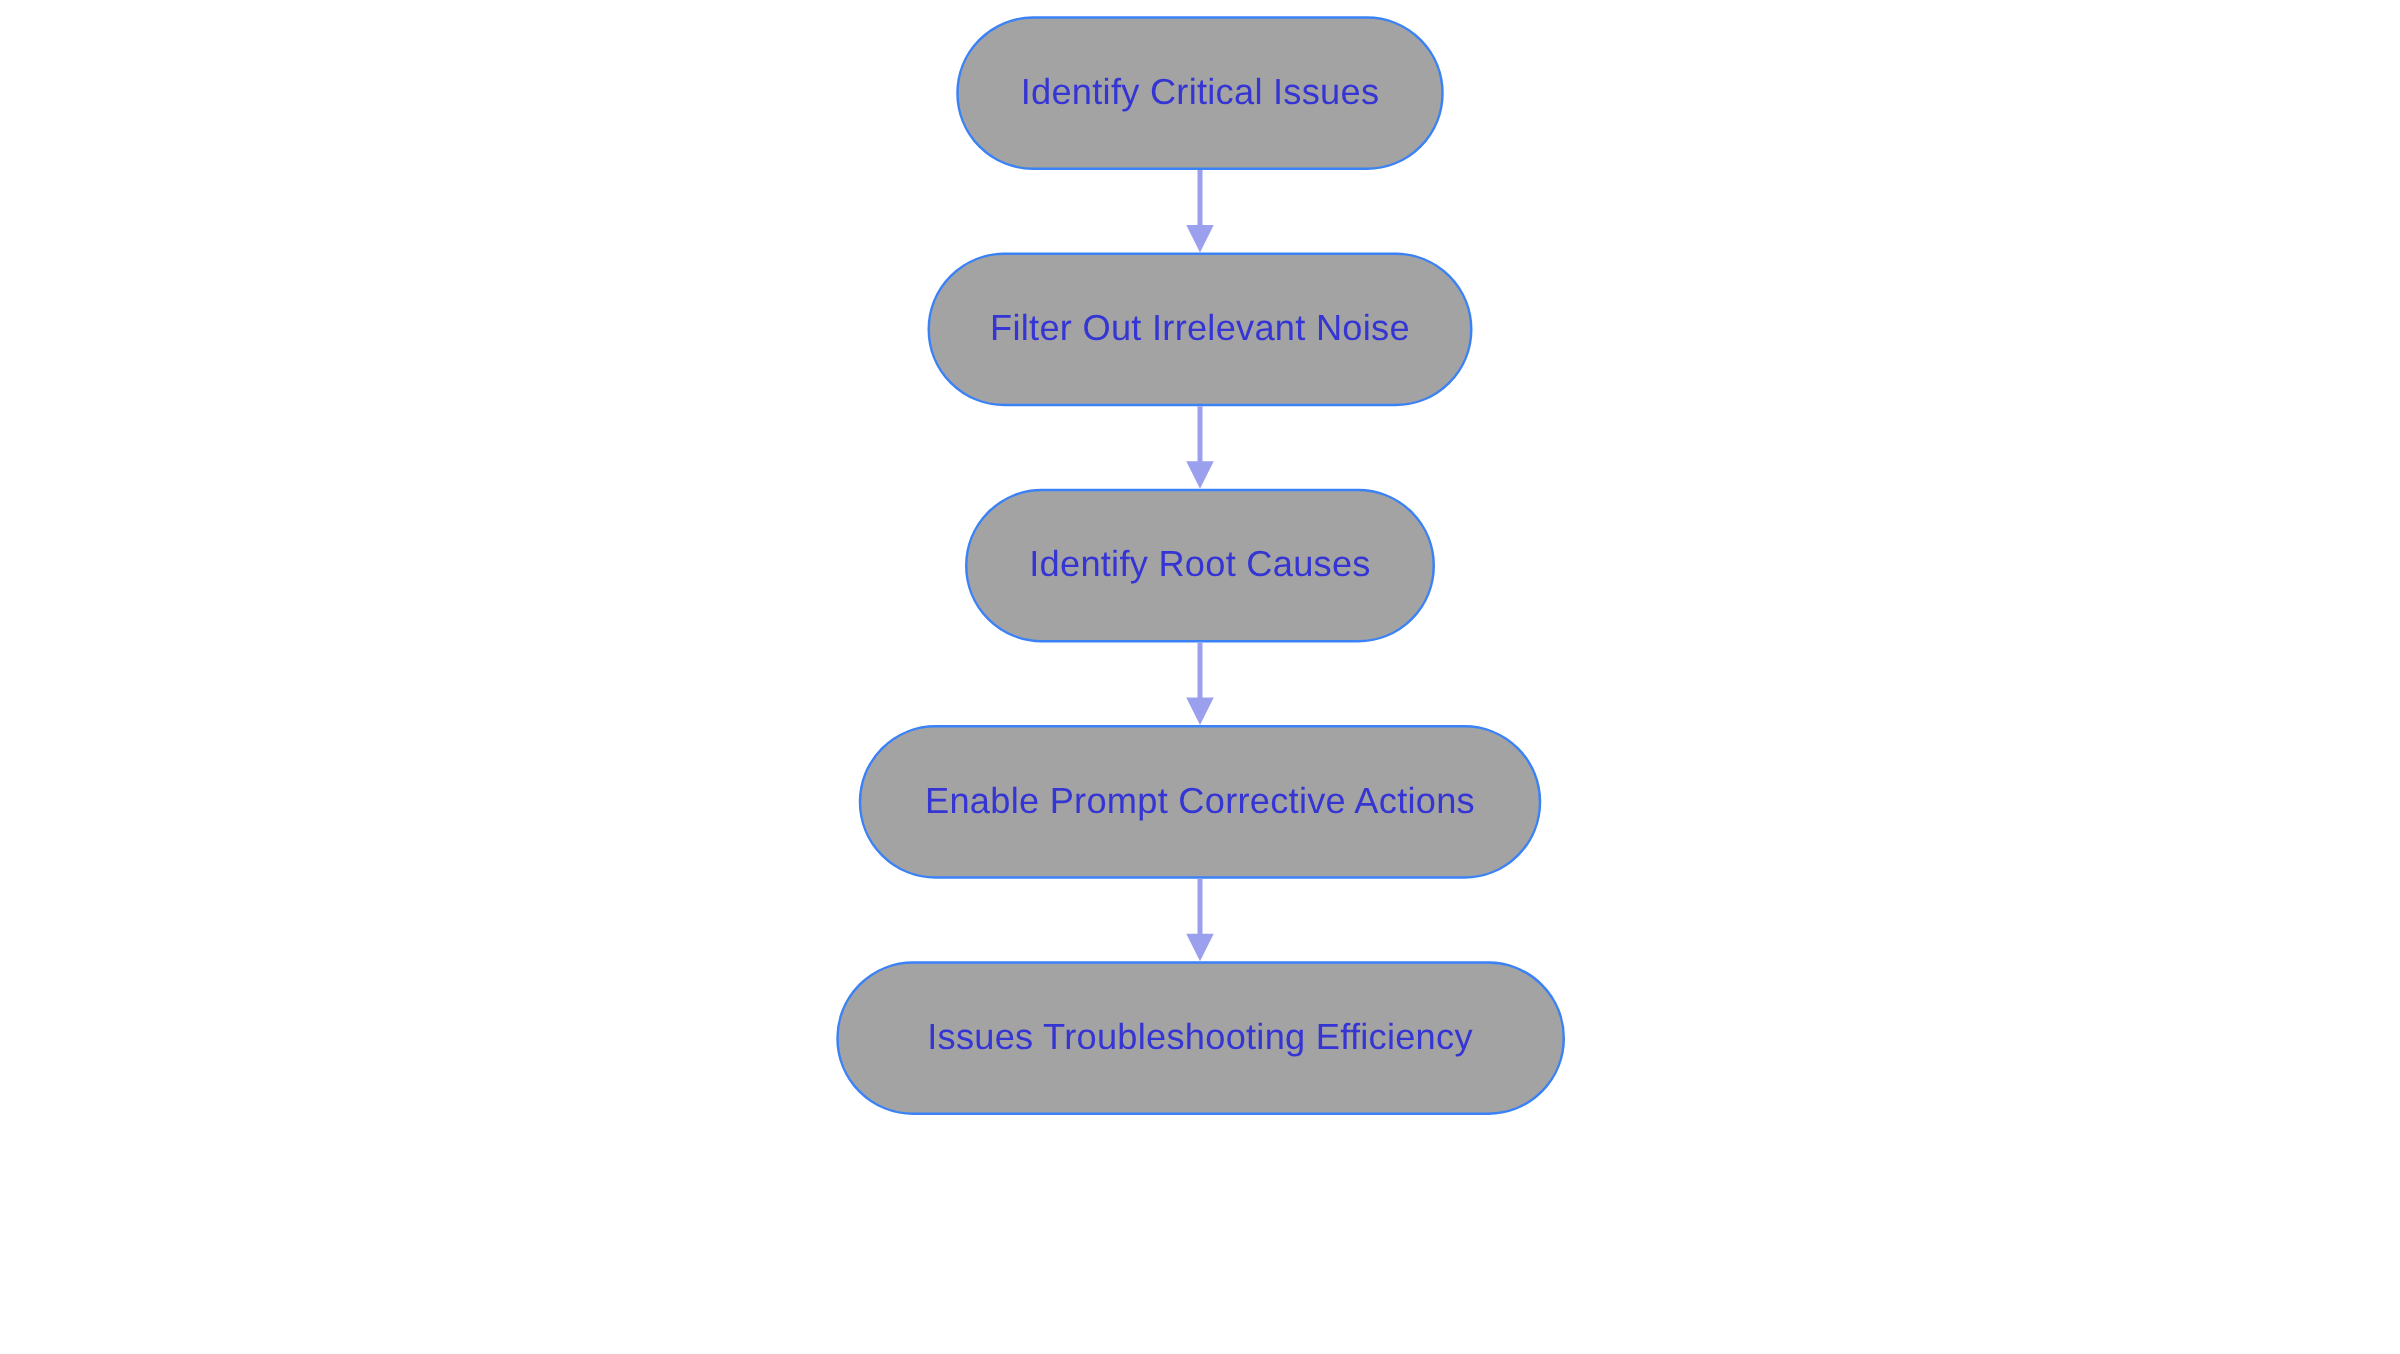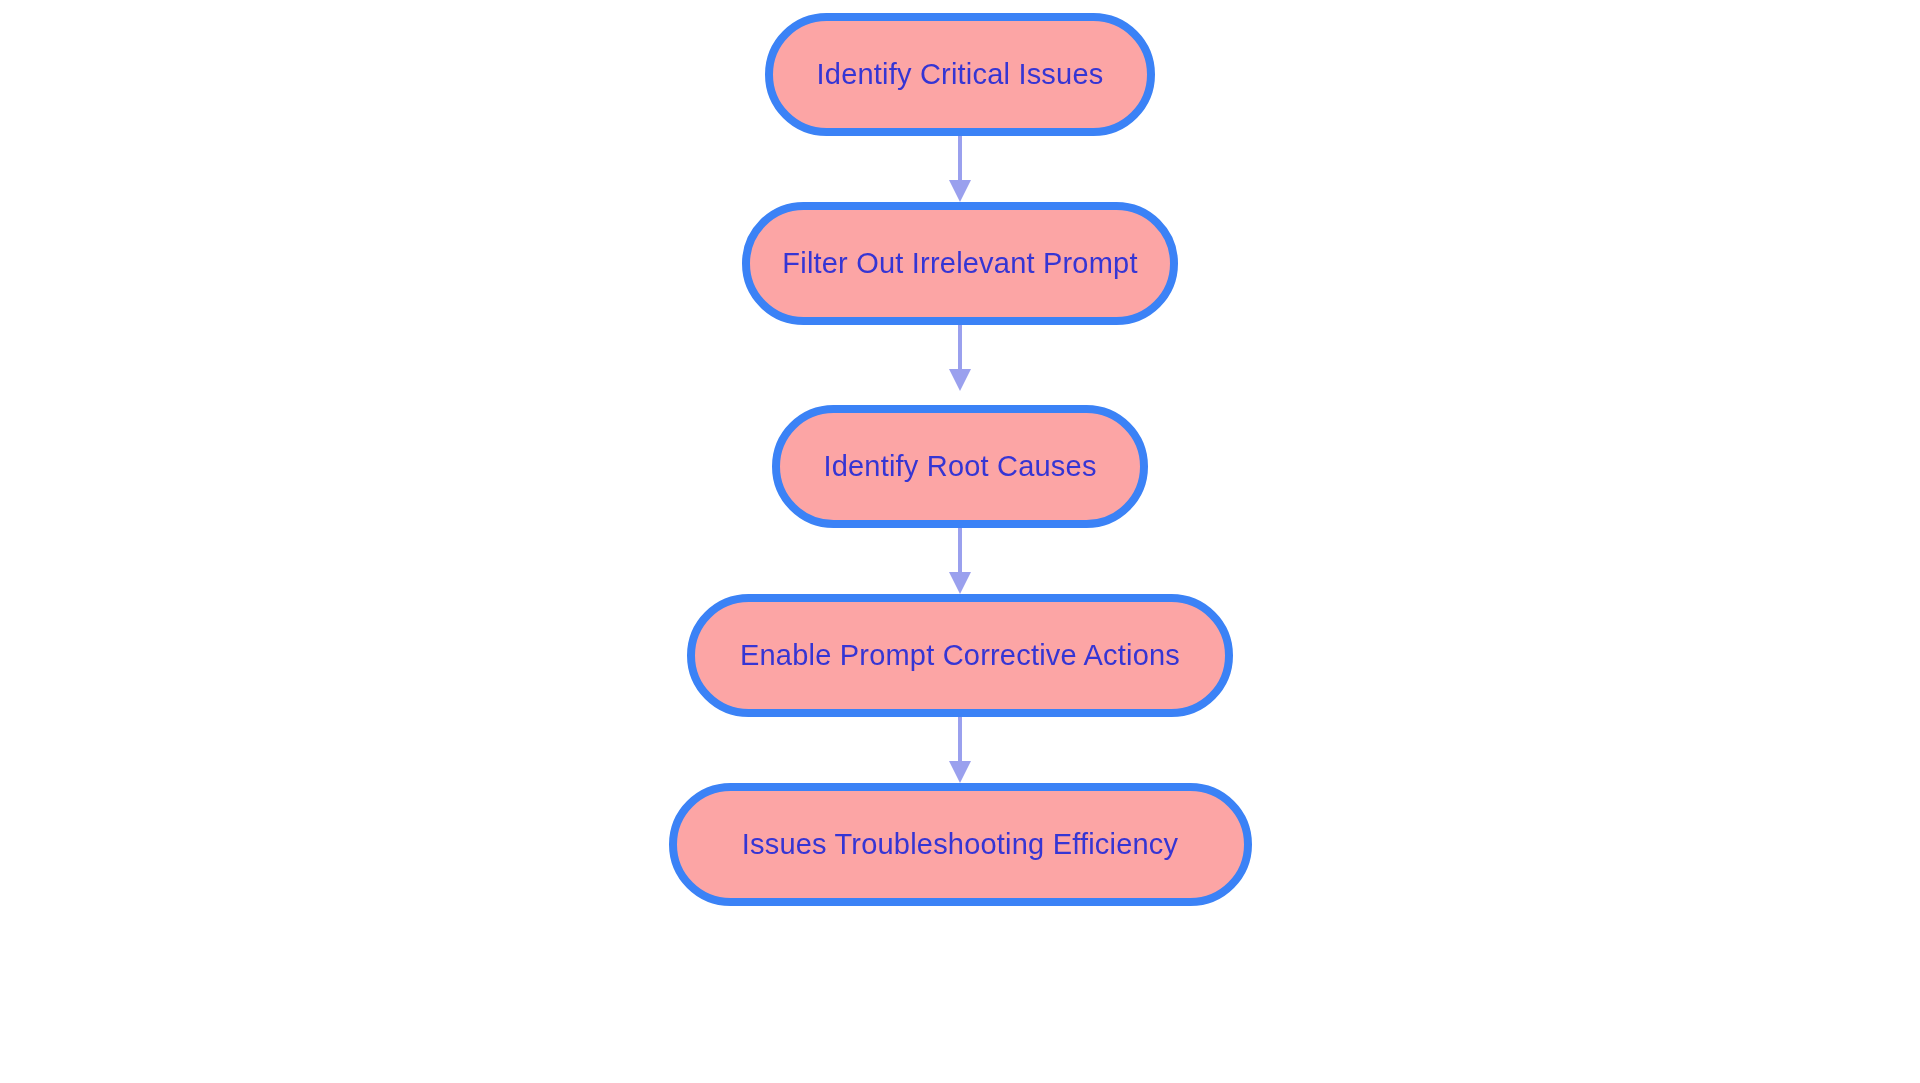--- a/index.html
+++ b/index.html
@@ -32,22 +32,22 @@
     align-items: center;
     justify-content: flex-start;
     padding-top: 13px;
     box-sizing: border-box;
   }
 
   .flow-node {
     box-sizing: border-box;
     height: 123px;
     border-radius: 62px;
-    background: #fca5a5;
-    border: 8px solid #3b82f6;
+    background: #a3a3a3;
+    border: 2px solid #3b82f6;
     display: flex;
     align-items: center;
     justify-content: center;
     flex: none;
   }
 
   .flow-node-label {
     font-family: "Liberation Sans", sans-serif;
     font-size: 29px;
     font-weight: 400;
@@ -82,41 +82,41 @@
     width: 0;
     height: 0;
     border-left: 11px solid transparent;
     border-right: 11px solid transparent;
     border-top: 22px solid #9aa0ee;
   }
 
   
   .w-n0 { width: 390px; }
   .w-n1 { width: 436px; }
-  .w-n2 { width: 376px; margin-top: 14px; }
+  .w-n2 { width: 376px; }
   .w-n3 { width: 546px; }
   .w-n4 { width: 583px; }
 </style>
 </head>
 <body>
 
 <div id="flowchart-canvas">
   <div class="flow-column">
 
     <div class="flow-node w-n0">
       <span class="flow-node-label">Identify Critical Issues</span>
     </div>
 
     <div class="flow-connector">
       <div class="connector-line"></div>
       <div class="connector-arrowhead"></div>
     </div>
 
     <div class="flow-node w-n1">
-      <span class="flow-node-label">Filter Out Irrelevant Prompt</span>
+      <span class="flow-node-label">Filter Out Irrelevant Noise</span>
     </div>
 
     <div class="flow-connector">
       <div class="connector-line"></div>
       <div class="connector-arrowhead"></div>
     </div>
 
     <div class="flow-node w-n2">
       <span class="flow-node-label">Identify Root Causes</span>
     </div>

